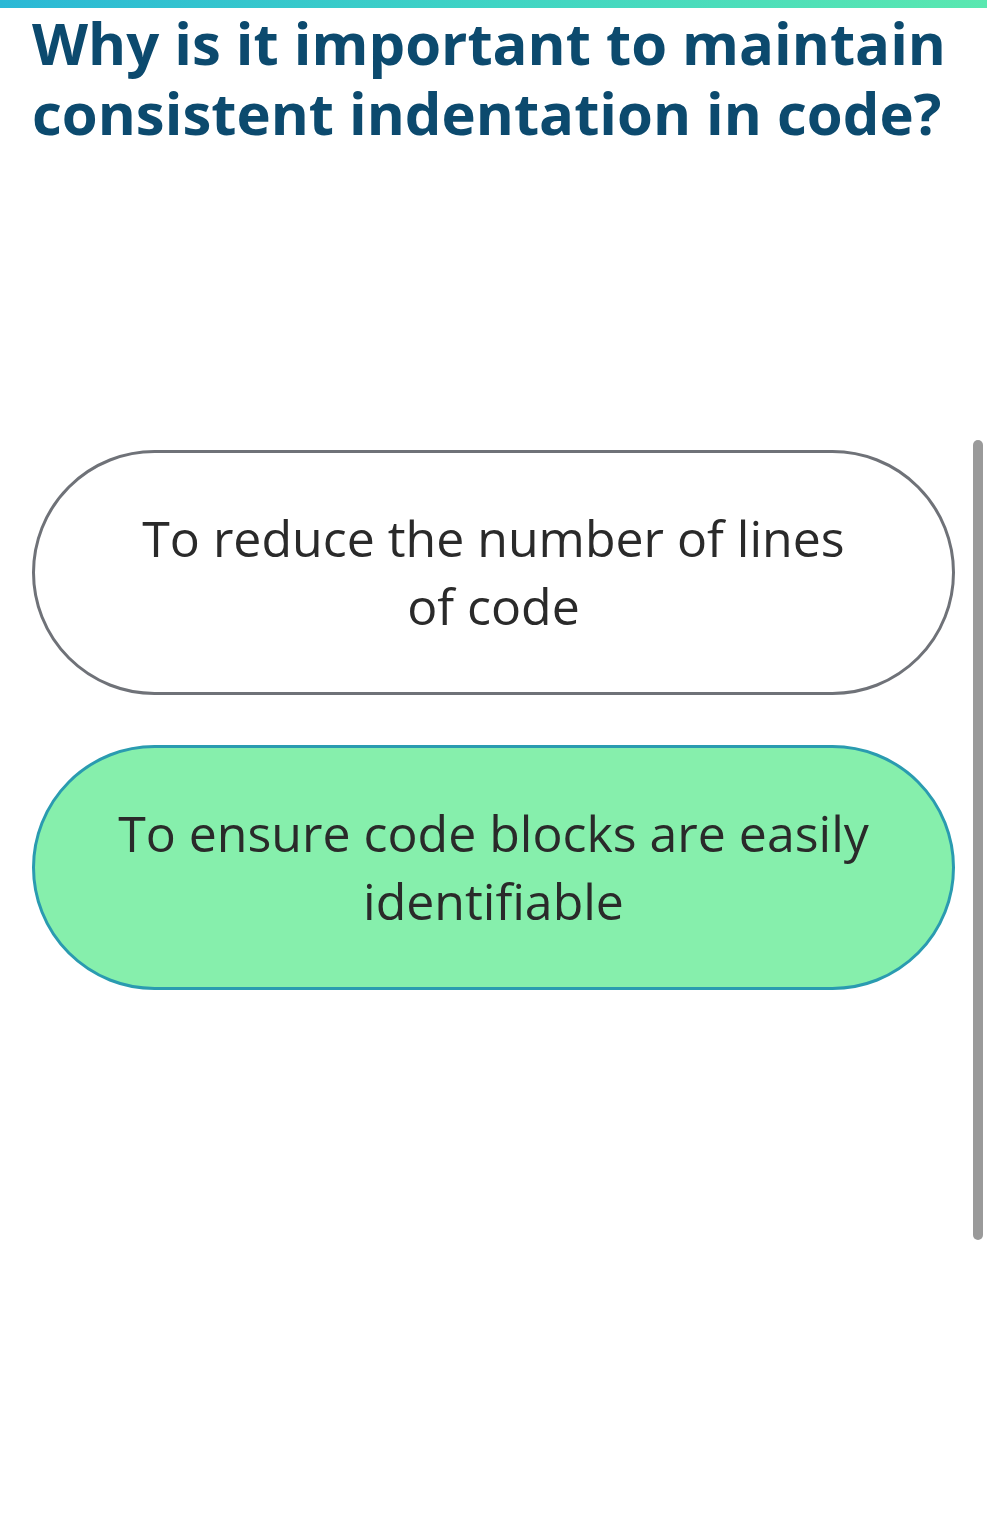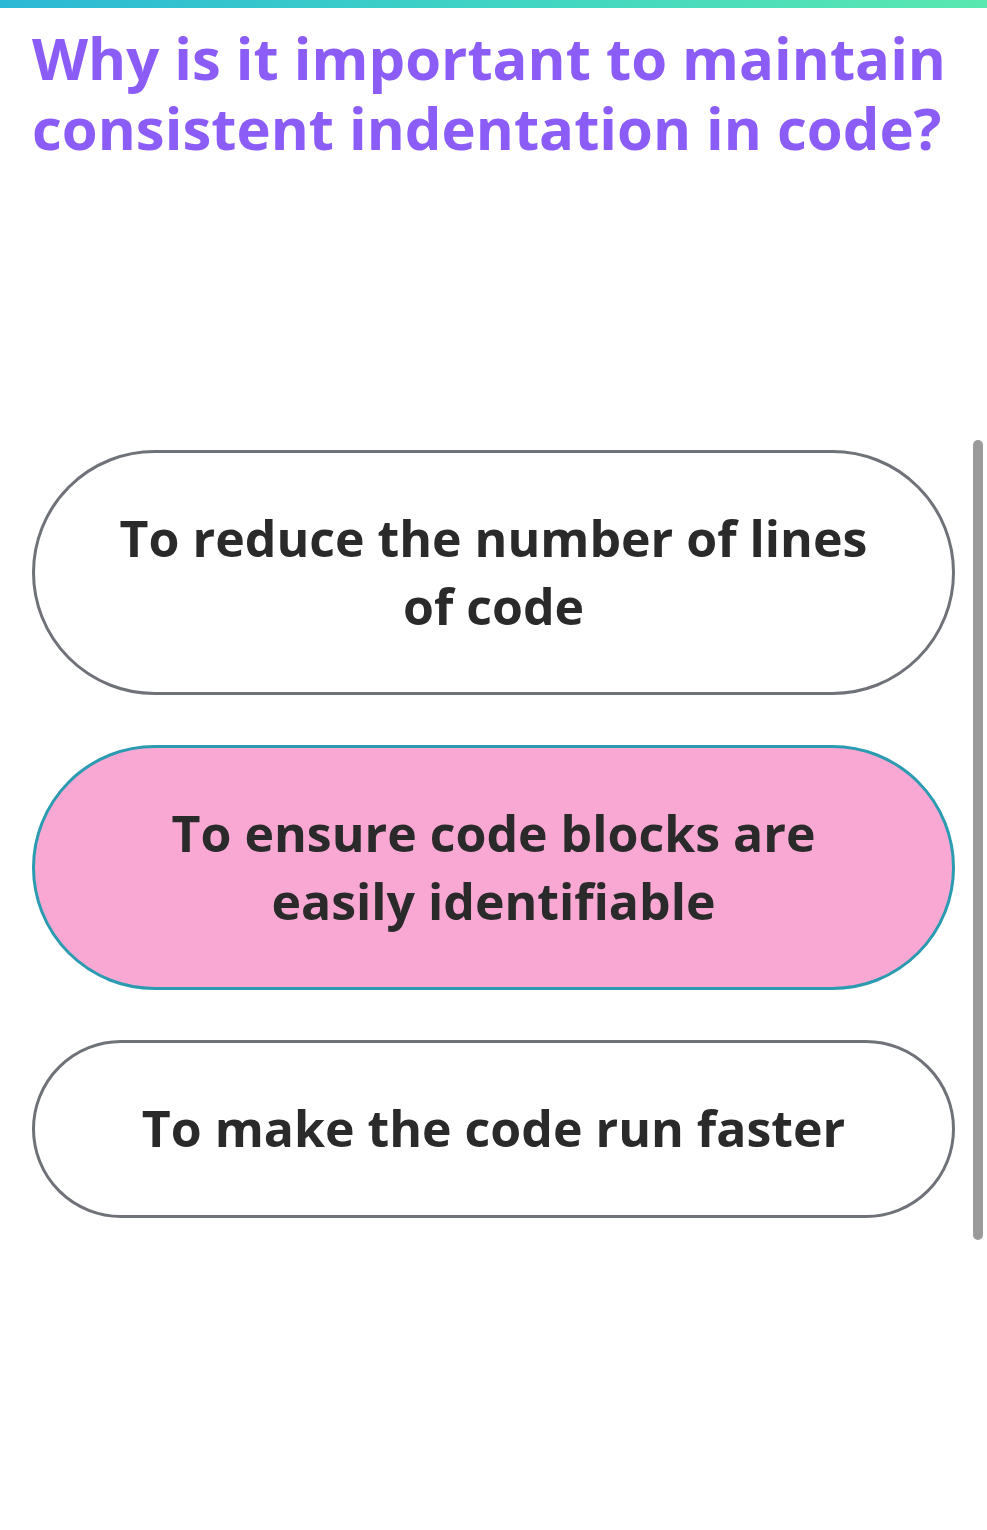--- a/index.html
+++ b/index.html
@@ -28,53 +28,53 @@
     
     .content-wrapper {
       padding-top: 8px;
       height: 100%;
       position: relative;
     }
     
     .question-title {
       font-size: 58px;
       font-weight: 700;
-      color: #8b5cf6;
+      color: #0c4a6e;
       line-height: 1.2;
-      padding: 15px 32px;
+      padding: 0 32px;
       margin-top: 0;
     }
     
     .options-container {
       position: absolute;
       top: 450px;
       left: 32px;
       right: 32px;
       display: flex;
       flex-direction: column;
       gap: 50px;
     }
     
     .option-button {
       width: 100%;
       padding: 52px 80px;
       border: 3px solid #6f7278;
       border-radius: 300px;
       background: #ffffff;
       font-size: 50px;
-      font-weight: 700;
+      font-weight: 400;
       color: #2a2a2a;
       text-align: center;
       line-height: 1.35;
       cursor: pointer;
       font-family: inherit;
     }
     
     .option-button.selected {
-      background: #f9a8d4;
+      background: #86efac;
       border-color: #2a9bb0;
     }
     
     .scrollbar-track {
       position: absolute;
       right: 4px;
       top: 440px;
       bottom: 0;
       width: 10px;
     }
@@ -100,23 +100,20 @@
   <div class="options-container">
 
     <button class="option-button">
       <span>To reduce the number of lines of code</span>
     </button>
 
     <button class="option-button selected">
       <span>To ensure code blocks are easily identifiable</span>
     </button>
 
-    <button class="option-button">
-      <span>To make the code run faster</span>
-    </button>
 
 
   </div>
 
   <div class="scrollbar-track">
     <div class="scrollbar-thumb"></div>
   </div>
 
 </div>
 

